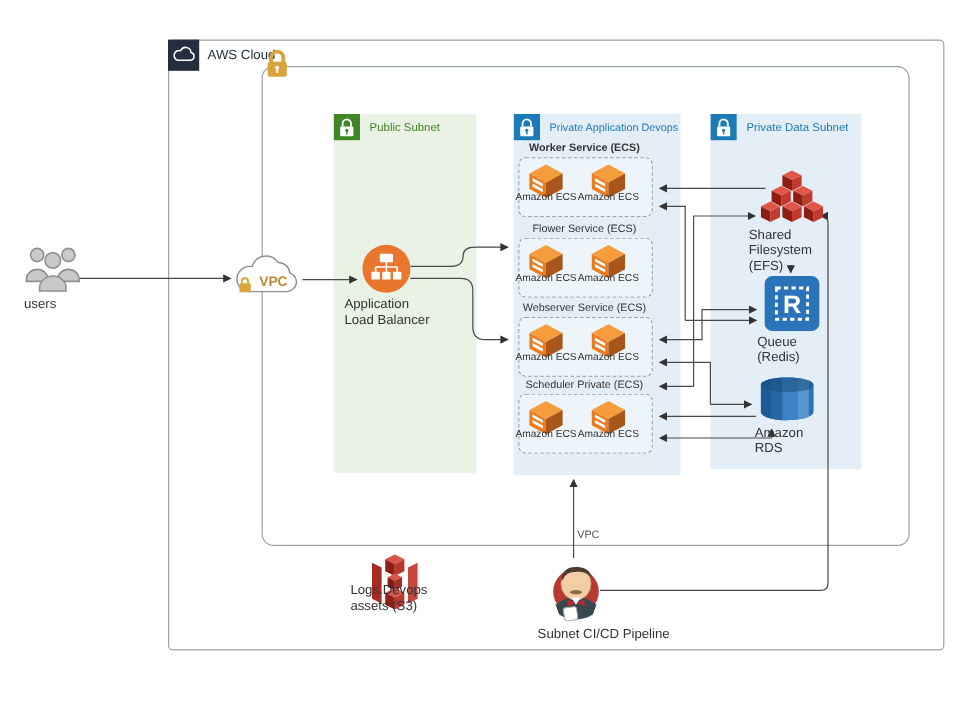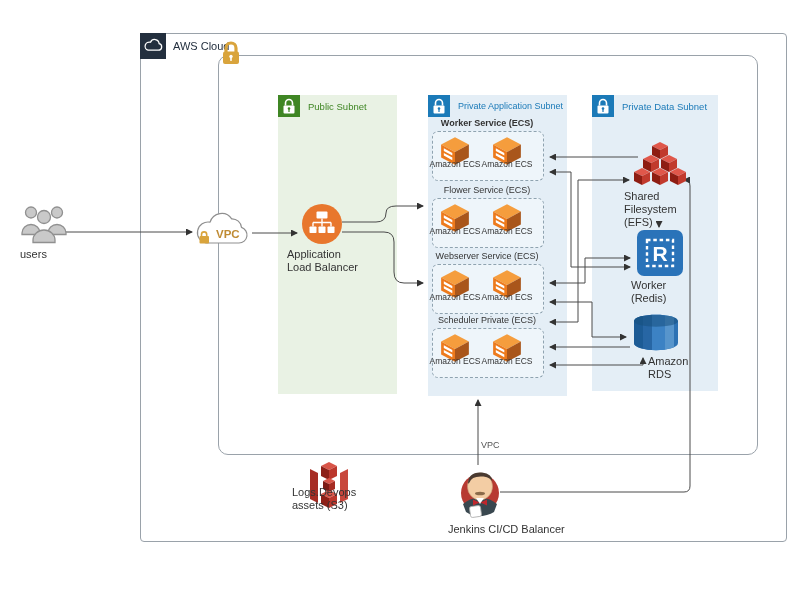--- a/index.html
+++ b/index.html
@@ -65,21 +65,21 @@
   </svg>
   <div class="subnet-label green" style="left:308px;top:101px;">Public Subnet</div>
 
   <svg class="subnet-badge" style="left:428px;top:95px;" width="22" height="22" viewBox="0 0 22 22">
     <rect x="0" y="0" width="22" height="22" fill="#1b7ab8"></rect>
     <path d="M7.5 10.5 V8 a3.5 3.5 0 0 1 7 0 v2.5" fill="none" stroke="#fff" stroke-width="1.6"></path>
     <rect x="5.5" y="10.5" width="11" height="8" rx="1" fill="#fff"></rect>
     <circle cx="11" cy="13.6" r="1.3" fill="#1b7ab8"></circle>
     <rect x="10.4" y="14.4" width="1.2" height="2.6" fill="#1b7ab8"></rect>
   </svg>
-  <div class="subnet-label blue" style="left:458px;top:101px;font-size:9px;">Private Application Subnet</div>
+  <div class="subnet-label blue" style="left:458px;top:101px;font-size:9px;">Private Application Devops</div>
 
   <svg class="subnet-badge" style="left:592px;top:95px;" width="22" height="22" viewBox="0 0 22 22">
     <rect x="0" y="0" width="22" height="22" fill="#1b7ab8"></rect>
     <path d="M7.5 10.5 V8 a3.5 3.5 0 0 1 7 0 v2.5" fill="none" stroke="#fff" stroke-width="1.6"></path>
     <rect x="5.5" y="10.5" width="11" height="8" rx="1" fill="#fff"></rect>
     <circle cx="11" cy="13.6" r="1.3" fill="#1b7ab8"></circle>
     <rect x="10.4" y="14.4" width="1.2" height="2.6" fill="#1b7ab8"></rect>
   </svg>
   <div class="subnet-label blue" style="left:622px;top:101px;">Private Data Subnet</div>
 
@@ -220,38 +220,38 @@
       <polygon points="34,4 26,8 26,17 34,13" fill="#c13a2d"></polygon>
     </g>
   </svg>
   <div class="data-label" style="left:624px;top:190px;width:72px;">Shared Filesystem (EFS)</div>
 
   <svg class="abs" style="left:637px;top:230px;" width="46" height="46" viewBox="0 0 46 46">
     <rect x="0" y="0" width="46" height="46" rx="7" fill="#2a73b9"></rect>
     <rect x="10" y="10" width="26" height="26" fill="none" stroke="#ffffff" stroke-width="2.4" stroke-dasharray="3.5 2.8"></rect>
     <text x="23" y="31" text-anchor="middle" font-family="Liberation Sans, sans-serif" font-size="21" font-weight="bold" fill="#ffffff">R</text>
   </svg>
-  <div class="data-label" style="left:631px;top:279px;width:58px;">Worker (Redis)</div>
+  <div class="data-label" style="left:631px;top:279px;width:58px;">Queue (Redis)</div>
 
   <svg class="abs" style="left:629px;top:308px;" width="54" height="48" viewBox="0 0 54 48">
     <defs>
       <clipPath id="rdsclip">
         <path d="M5 13 C5 4.5 49 4.5 49 13 V35 C49 44.5 5 44.5 5 35 Z"></path>
       </clipPath>
     </defs>
     <path d="M5 13 C5 4.5 49 4.5 49 13 V35 C49 44.5 5 44.5 5 35 Z" fill="#2d72b4"></path>
     <g clip-path="url(#rdsclip)">
       <rect x="5" y="0" width="9" height="48" fill="#1c5b95"></rect>
       <rect x="14" y="0" width="9" height="48" fill="#2766a4"></rect>
       <rect x="23" y="0" width="13" height="48" fill="#3c82c4"></rect>
       <rect x="36" y="0" width="9" height="48" fill="#5795cc"></rect>
       <path d="M5 13 C5 4.5 49 4.5 49 13 C49 20.5 5 20.5 5 13 Z" fill="#17517e" opacity="0.55"></path>
     </g>
   </svg>
-  <div class="data-label" style="left:648px;top:355px;width:54px;">Amazon RDS</div>
+  <div class="data-label" style="left:629px;top:355px;width:54px;">Amazon RDS</div>
 
   <svg class="abs" style="left:307px;top:462px;" width="44" height="46" viewBox="0 0 44 46">
     <polygon points="3,7 11,11 11,41 3,37" fill="#a62c23"></polygon>
     <polygon points="41,7 33,11 33,41 41,37" fill="#c8473c"></polygon>
     <polygon points="22,0 30,4 22,8 14,4" fill="#d95548"></polygon>
     <polygon points="14,4 22,8 22,18 14,14" fill="#8e2018"></polygon>
     <polygon points="30,4 22,8 22,18 30,14" fill="#bb372c"></polygon>
     <polygon points="22,16 28,19 22,22 16,19" fill="#d95548"></polygon>
     <polygon points="16,19 22,22 22,30 16,27" fill="#7d1b14"></polygon>
     <polygon points="28,19 22,22 22,30 28,27" fill="#a62c23"></polygon>
@@ -265,17 +265,17 @@
     <circle cx="22" cy="27" r="19" fill="#b73a32"></circle>
     <path d="M5 38 Q13 31 22 32 Q31 31 39 38 L36 46 Q29 51 15 50 L8 46 Z" fill="#39474f"></path>
     <ellipse cx="22" cy="20.5" rx="12.5" ry="13.5" fill="#f3cda4" stroke="#c9a077" stroke-width="0.6"></ellipse>
     <path d="M10 18 Q10 5.5 24 6.5 Q34.5 7.5 34.5 16 Q33 11.5 25.5 10.5 Q13.5 9.5 11.5 16.5 Q10.4 17.3 10 18 Z" fill="#4a3a30"></path>
     <ellipse cx="22" cy="27.5" rx="5" ry="1.8" fill="#8a6a49"></ellipse>
     <polygon points="18,32 26,32 22,38" fill="#ffffff"></polygon>
     <polygon points="15,33.5 21.5,36.5 15,39.5" fill="#c0272d"></polygon>
     <polygon points="29,33.5 22.5,36.5 29,39.5" fill="#c0272d"></polygon>
     <rect x="12" y="40" width="11" height="11" rx="2" fill="#ffffff" stroke="#aaaaaa" stroke-width="0.8" transform="rotate(-8 17.5 45.5)"></rect>
   </svg>
-  <div class="node-label" style="left:448px;top:523px;width:114px;white-space:nowrap;">Jenkins CI/CD Balancer</div>
+  <div class="node-label" style="left:448px;top:523px;width:114px;white-space:nowrap;">Subnet CI/CD Pipeline</div>
 
   <div class="vpc-text-label">VPC</div>
 
 </div>
 
 </body></html>

